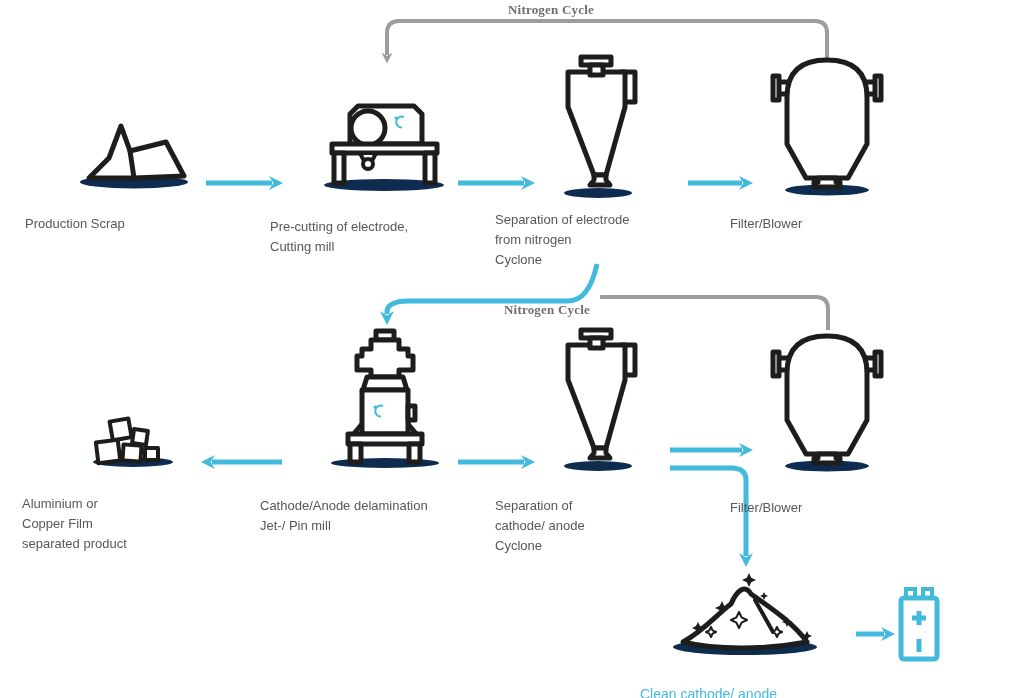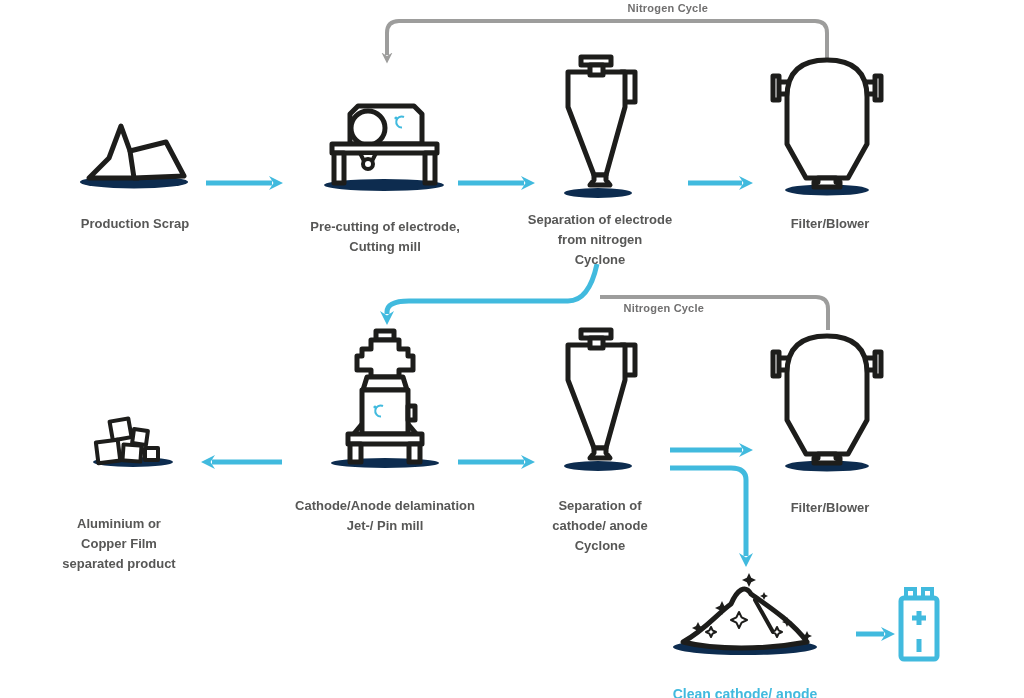--- a/index.html
+++ b/index.html
@@ -11,22 +11,22 @@
   svg.icon{position:absolute;overflow:visible;}
   svg.wires{position:absolute;inset:0;}
   .ol{fill:#fff;stroke:var(--outline);stroke-width:5;stroke-linejoin:round;}
   .ol4{fill:#fff;stroke:var(--outline);stroke-width:4;stroke-linejoin:round;}
   .blk{fill:var(--outline);stroke:none;}
   .navy{fill:var(--navy);stroke:none;}
   .cy{stroke:var(--cyan);stroke-width:5;fill:none;}
   .gy{stroke:var(--gray);stroke-width:4;fill:none;}
   .glyph{stroke:var(--cyan);stroke-width:2;fill:none;}
   .mcp{fill:var(--cyan);} .mgp{fill:var(--gray);}
-  .lbl{position:absolute;text-align:center;font-weight:700;font-size:13px;line-height:20px;color:var(--text);}
-  .nitro{position:absolute;text-align:right;font-weight:700;font-size:11px;color:#706f6f;letter-spacing:.2px;}
+  .lbl{position:absolute;text-align:left;font-weight:400;font-size:13px;line-height:20px;color:var(--text);}
+  .nitro{position:absolute;text-align:left;font-weight:700;font-size:13px;color:#706f6f;letter-spacing:.2px;font-family:Liberation Serif, serif;}
   .clean{color:var(--cyan);font-size:14px;line-height:21px;}
 </style>
 </head>
 <body>
 
 <div class="canvas">
 
   <svg class="wires" width="1024" height="698" viewBox="0 0 1024 698">
     <defs>
       <marker id="mc" markerUnits="userSpaceOnUse" markerWidth="18" markerHeight="18" refX="3" refY="7" orient="auto">
@@ -168,21 +168,21 @@
   </div>
   <div class="lbl" style="left:495px;top:210px;width:210px;">
     <span style="display:block">Separation of electrode</span>
     <span style="display:block">from nitrogen</span>
     <span style="display:block">Cyclone</span>
   </div>
   <div class="lbl" style="left:730px;top:214px;width:200px;">
     <span>Filter/Blower</span>
   </div>
 
-  <div class="lbl" style="left:14px;top:494px;width:210px;margin-top:20px;">
+  <div class="lbl" style="left:22px;top:494px;width:210px;">
     <span style="display:block">Aluminium or</span>
     <span style="display:block">Copper Film</span>
     <span style="display:block">separated product</span>
   </div>
   <div class="lbl" style="left:260px;top:496px;width:250px;">
     <span style="display:block">Cathode/Anode delamination</span>
     <span style="display:block">Jet-/ Pin mill</span>
   </div>
   <div class="lbl" style="left:495px;top:496px;width:210px;">
     <span style="display:block">Separation of</span>

